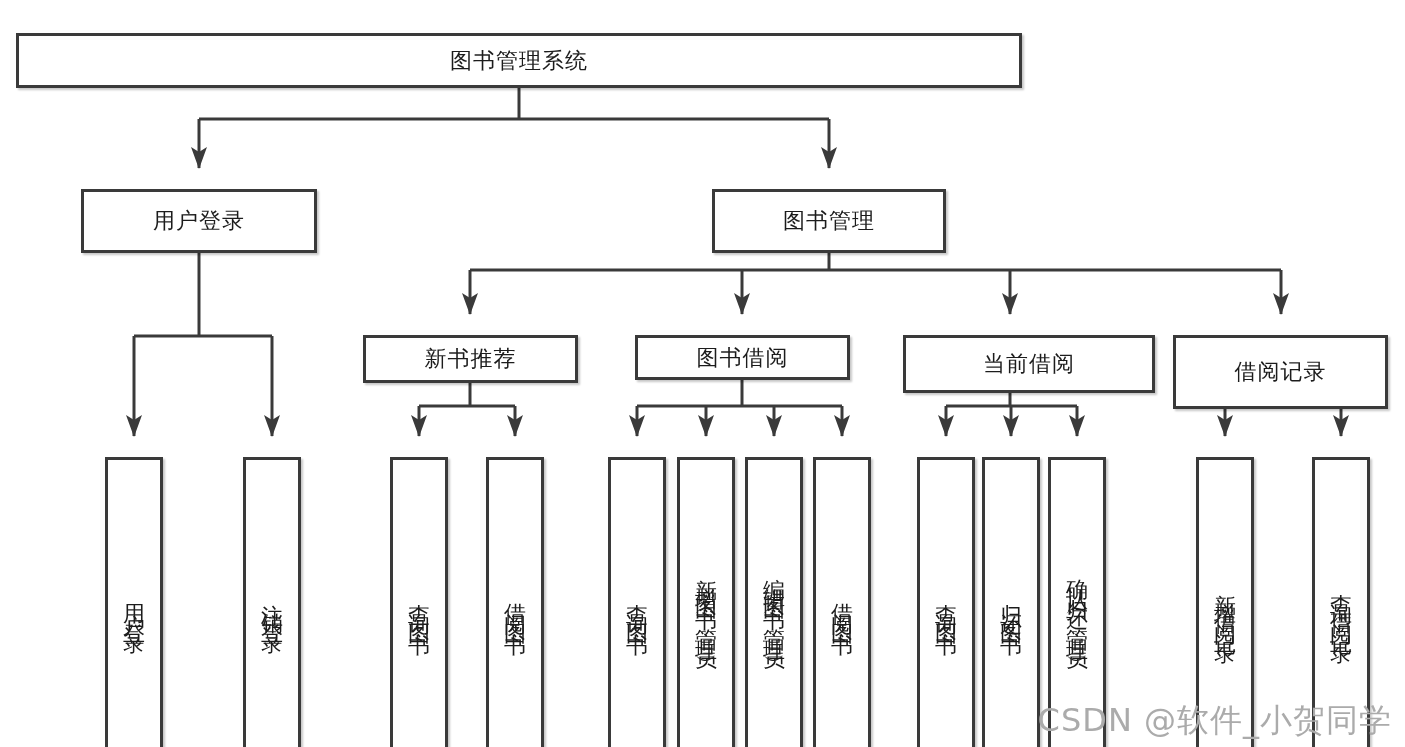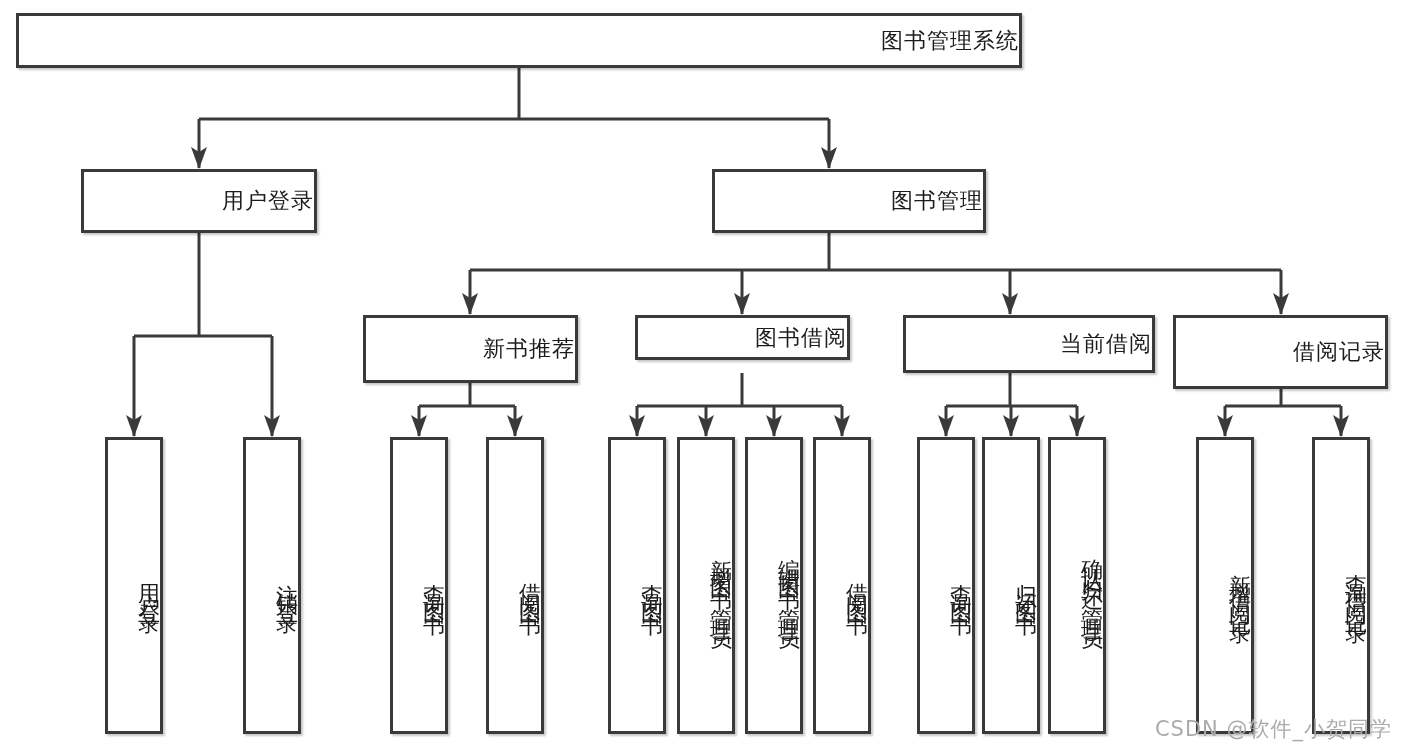--- a/index.html
+++ b/index.html
@@ -17,38 +17,39 @@
     overflow:hidden;
   }
   svg.connectors{position:absolute;left:0;top:0;z-index:1;}
   svg.connectors path.ln{stroke:var(--line);stroke-width:3;fill:none;}
   svg.connectors .arw-head{fill:var(--line);}
   .node{
     position:absolute;
     box-sizing:border-box;
     background:var(--box-fill);
     border:3px solid var(--line);
-    display:flex;align-items:center;justify-content:flex-end;
+    display:flex;align-items:center;justify-content:center;
     color:var(--text);
     z-index:2;
     box-shadow:2px 2px 2px rgba(0,0,0,0.22);
+    margin-top:20px;
   }
   .h-node{font-size:22px;letter-spacing:1px;}
   .v-node .label{
     writing-mode:vertical-rl;
     text-orientation:mixed;
     font-size:22px;
     letter-spacing:10px;
     line-height:1;
     white-space:nowrap;
   }
   .watermark{
     position:absolute;
     right:13px;bottom:4px;
-    font-size:21px;
+    font-size:32px;
     color:var(--watermark);
     z-index:3;
     letter-spacing:1px;
     margin-left:32px;
   }
 </style>
 </head>
 <body>
 
 <div class="canvas">
@@ -101,25 +102,25 @@
     <path class="ln" d="M1341 406 V436" marker-end="url(#arw)"></path>
   </svg>
 
   <div class="node h-node" style="left:16px;top:13px;width:1006px;height:55px">
     <span class="label">图书管理系统</span>
   </div>
 
   <div class="node h-node" style="left:81px;top:169px;width:236px;height:64px">
     <span class="label">用户登录</span>
   </div>
-  <div class="node h-node" style="left:712px;top:169px;width:274px;height:64px">
+  <div class="node h-node" style="left:712px;top:169px;width:234px;height:64px">
     <span class="label">图书管理</span>
   </div>
 
-  <div class="node h-node" style="left:363px;top:315px;width:215px;height:68px">
+  <div class="node h-node" style="left:363px;top:315px;width:215px;height:48px">
     <span class="label">新书推荐</span>
   </div>
   <div class="node h-node" style="left:635px;top:315px;width:215px;height:45px">
     <span class="label">图书借阅</span>
   </div>
   <div class="node h-node" style="left:903px;top:315px;width:252px;height:58px">
     <span class="label">当前借阅</span>
   </div>
   <div class="node h-node" style="left:1173px;top:315px;width:215px;height:74px">
     <span class="label">借阅记录</span>

